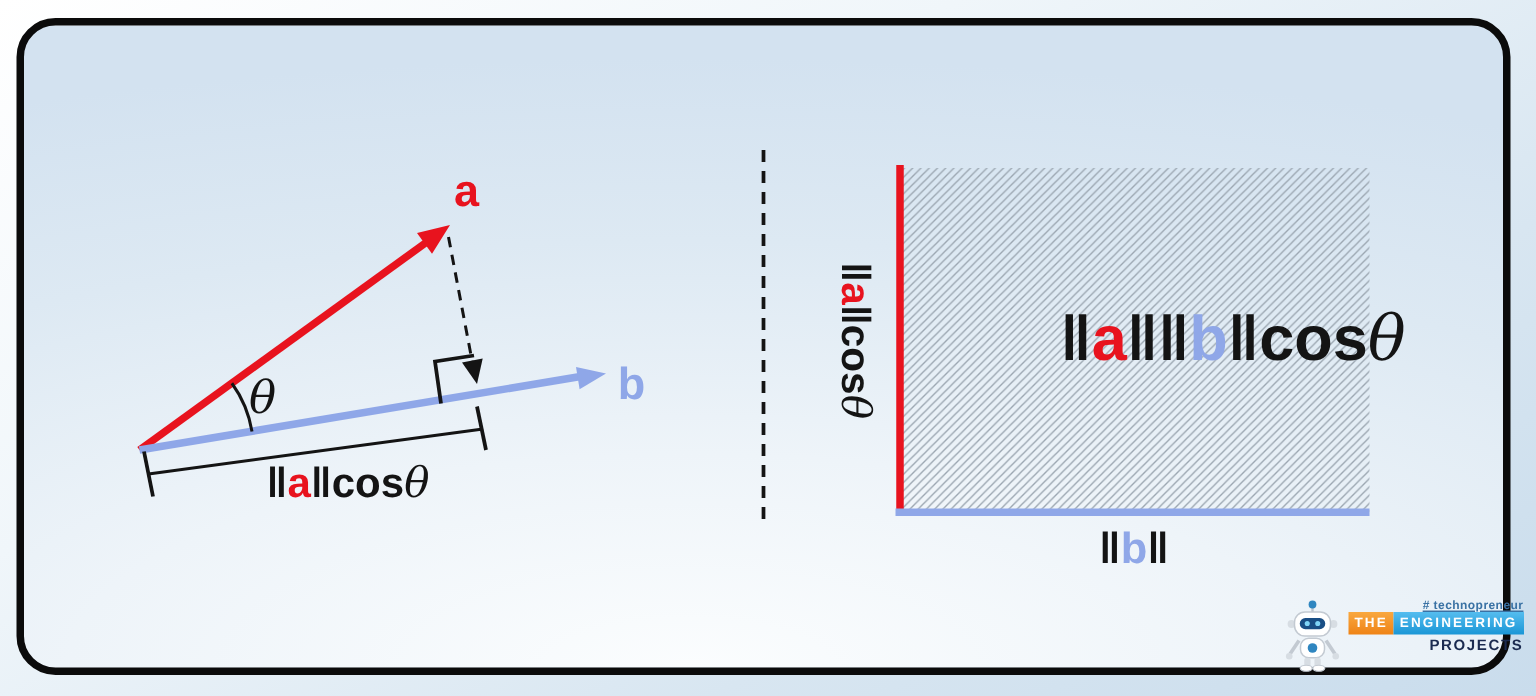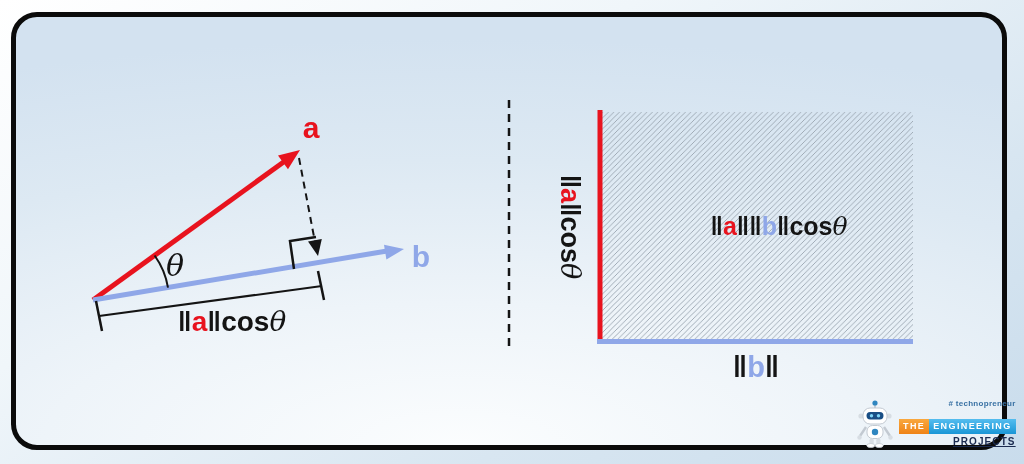--- a/index.html
+++ b/index.html
@@ -14,35 +14,35 @@
   .lbl{position:absolute;transform:translate(-50%,-50%);white-space:nowrap;
        line-height:1;font-weight:bold;color:#141414;}
   .lbl .theta{font-family:"DejaVu Serif",serif;font-style:italic;font-weight:normal;}
   .red{color:#e8131e;}
   .blue{color:#8fa7e8;}
   .vec-a-label{left:311px;top:128px;font-size:30px;color:#e8131e;}
   .vec-b-label{left:421px;top:257px;font-size:30px;color:#8fa7e8;}
   .angle-label{left:175px;top:266px;font-size:30px;font-weight:normal;
                font-family:"DejaVu Serif",serif;font-style:italic;}
   .proj-label{left:232px;top:322px;font-size:28px;}
-  .area-label{left:779px;top:226px;font-size:25px;}
+  .area-label{left:822px;top:226px;font-size:42px;}
   .base-label{left:756px;top:367px;font-size:29px;}
   .side-label{left:570px;top:227px;font-size:27px;
               transform:translate(-50%,-50%) rotate(90deg);}
   
   .logo{position:absolute;left:854px;top:399px;display:flex;align-items:flex-start;gap:3px;}
   .logo-robot{width:42px;height:49px;flex:0 0 auto;}
   .logo-text{display:flex;flex-direction:column;align-items:flex-end;}
-  .logo-tagline{font-size:8px;font-weight:bold;color:#3a72a4;letter-spacing:0.3px;margin-bottom:11px;}
+  .logo-tagline{font-size:8px;font-weight:bold;color:#3a72a4;letter-spacing:0.3px;margin-bottom:0;text-decoration:underline;}
   .logo-badges{display:flex;}
   .badge{font-size:9px;font-weight:bold;color:#ffffff;letter-spacing:1.4px;
          padding:3px 4px;line-height:1;text-align:right;}
   .badge-the{background:linear-gradient(#f9a83f,#ef8316);}
   .badge-eng{background:linear-gradient(#55bdef,#1a96d6);}
-  .logo-projects{font-size:10px;font-weight:bold;color:#1b2b50;letter-spacing:1.1px;margin-top:2px;text-decoration:underline;}
+  .logo-projects{font-size:10px;font-weight:bold;color:#1b2b50;letter-spacing:1.1px;margin-top:2px;}
 </style>
 </head>
 <body>
 
 <div class="canvas">
 
   <div class="frame"></div>
 
   <svg class="overlay" viewBox="0 0 1024 464">
     <defs>

